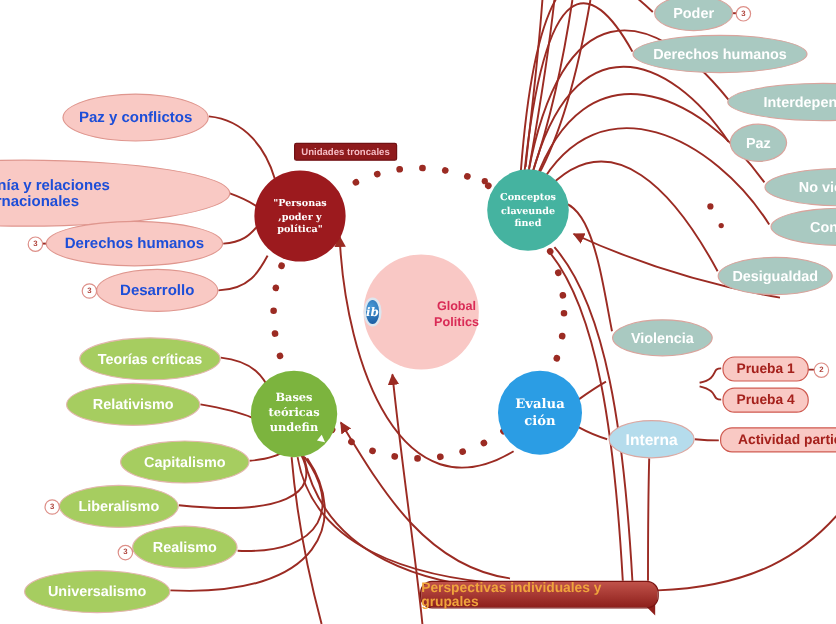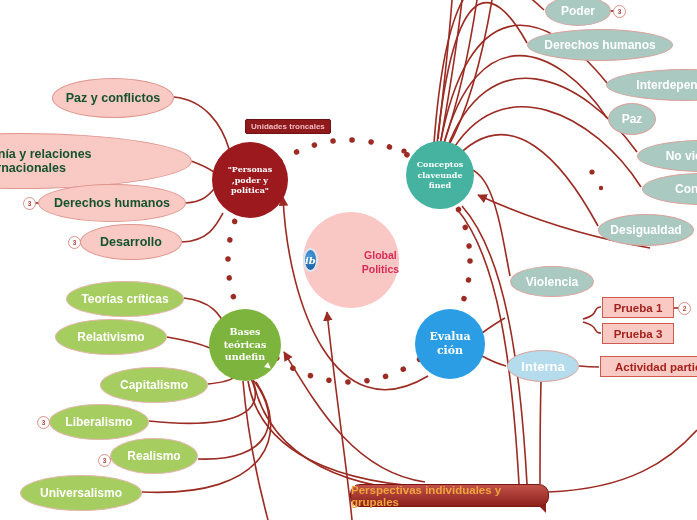--- a/index.html
+++ b/index.html
@@ -2,25 +2,25 @@
 <html><head>
 <meta charset="utf-8">
 <style>
   html,body{margin:0;padding:0;background:#ffffff;}
   .canvas{position:relative;width:697px;height:520px;background:#ffffff;overflow:hidden;
           font-family:"Liberation Sans",sans-serif;}
   svg.wires{position:absolute;left:0;top:0;z-index:1;}
   .node{position:absolute;box-sizing:border-box;display:flex;align-items:center;justify-content:center;
         text-align:center;z-index:3;}
   .ellipse{border-radius:50%;font-weight:bold;}
-  .pinkE{background:#f9c9c4;border:1.5px solid #df968e;color:#14532d;font-size:12.5px;}
+  .pinkE{background:#f9c9c4;border:1.5px solid #df968e;color:#1d4ed8;font-size:12.5px;}
   .sageE{background:#a9c9c1;border:1.5px solid #d9a49d;color:#ffffff;font-size:12px;}
   .greenE{background:#a6cd60;border:1.5px solid #e3b6ad;color:#ffffff;font-size:12px;}
   .blueE{background:#b5dcec;border:1.5px solid #dba8a2;color:#ffffff;font-size:13px;}
-  .rectN{background:#f9c9c4;border:1.5px solid #cf5a50;border-radius:0;color:#a5211c;
+  .rectN{background:#f9c9c4;border:1.5px solid #cf5a50;border-radius:10px;color:#a5211c;
          font-weight:bold;font-size:11.5px;}
   .circleT{border-radius:50%;color:#fff;font-family:"DejaVu Serif",serif;font-weight:bold;z-index:4;}
   .circleT .lbl{white-space:pre-line;line-height:1.3;}
   .c-unidades{background:#9c1a1e;font-size:8px;}
   .c-conceptos{background:#45b3a0;font-size:8px;}
   .c-bases{background:#7cb43e;font-size:9.5px;}
   .c-eval{background:#2b9de4;font-size:11px;}
   .c-center{background:#f9c8c5;flex-direction:row;z-index:4;}
   .c-center .lbl{color:#d92b56;font-family:"Liberation Sans",sans-serif;font-weight:bold;
                  font-size:10.5px;margin-top:5px;margin-left:44px;}
@@ -204,21 +204,21 @@
     <span>Violencia</span>
   </div>
 
   <div class="node ellipse blueE" style="left:507px;top:350px;width:72px;height:32px;">
     <span>Interna</span>
   </div>
   <div class="node rectN" style="left:602px;top:297px;width:72px;height:21px;">
     <span>Prueba 1</span>
   </div>
   <div class="node rectN" style="left:602px;top:323px;width:72px;height:21px;">
-    <span>Prueba 3</span>
+    <span>Prueba 4</span>
   </div>
   <div class="node rectN clipL" style="left:600px;top:356px;width:145px;height:21px;">
     <span>Actividad participativa</span>
   </div>
 
   <div class="banner" style="left:350px;top:484px;width:197px;height:21px;">
     <span>Perspectivas individuales y grupales</span>
   </div>
   <div class="banner-tail" style="left:536px;top:503px;"></div>
 

